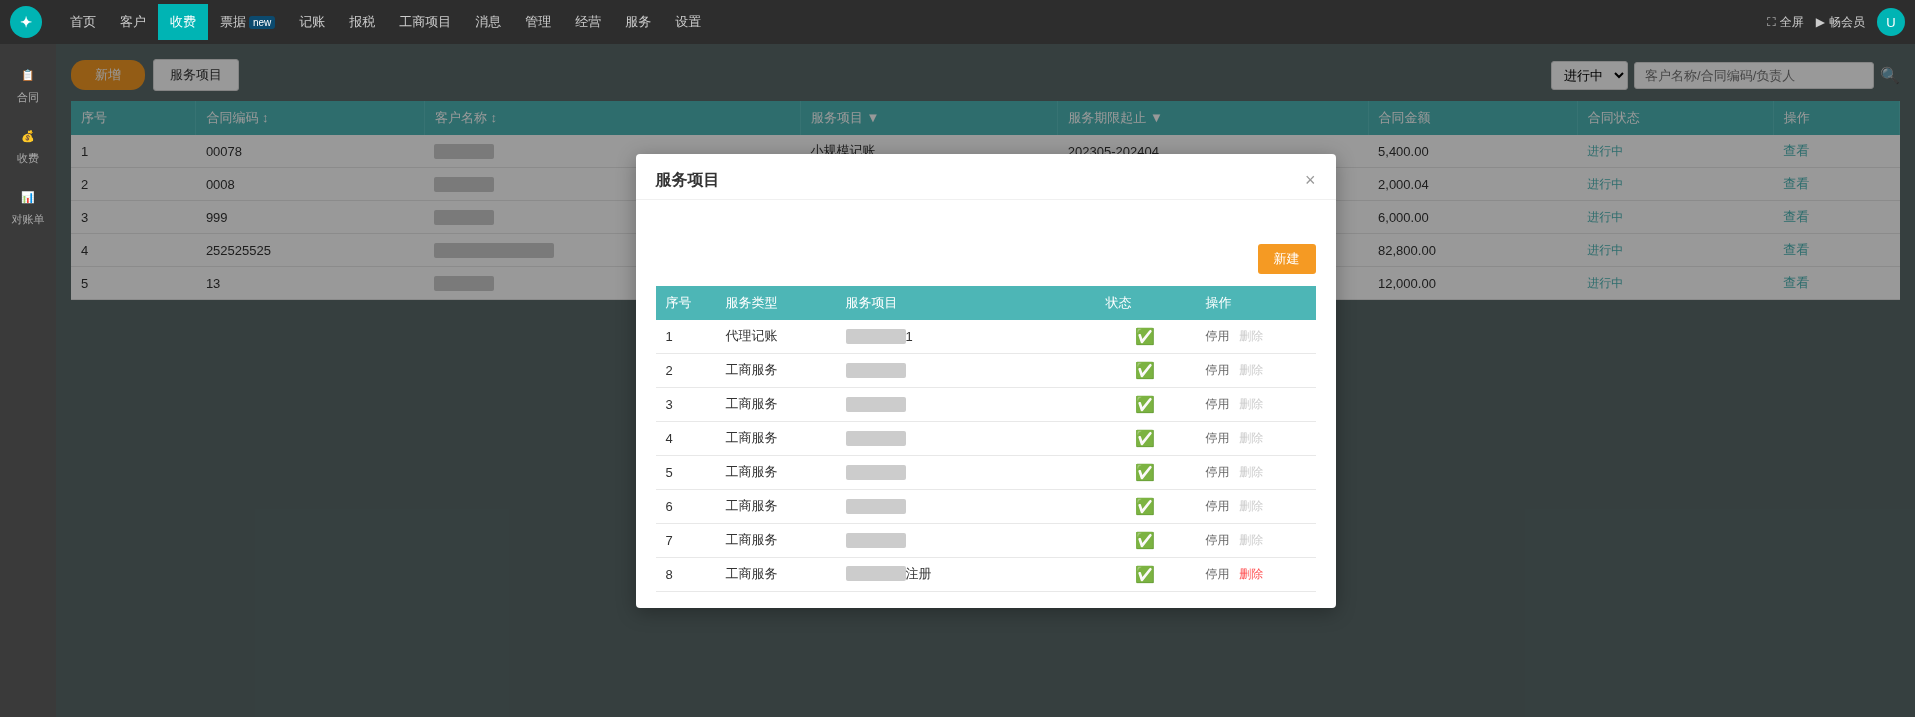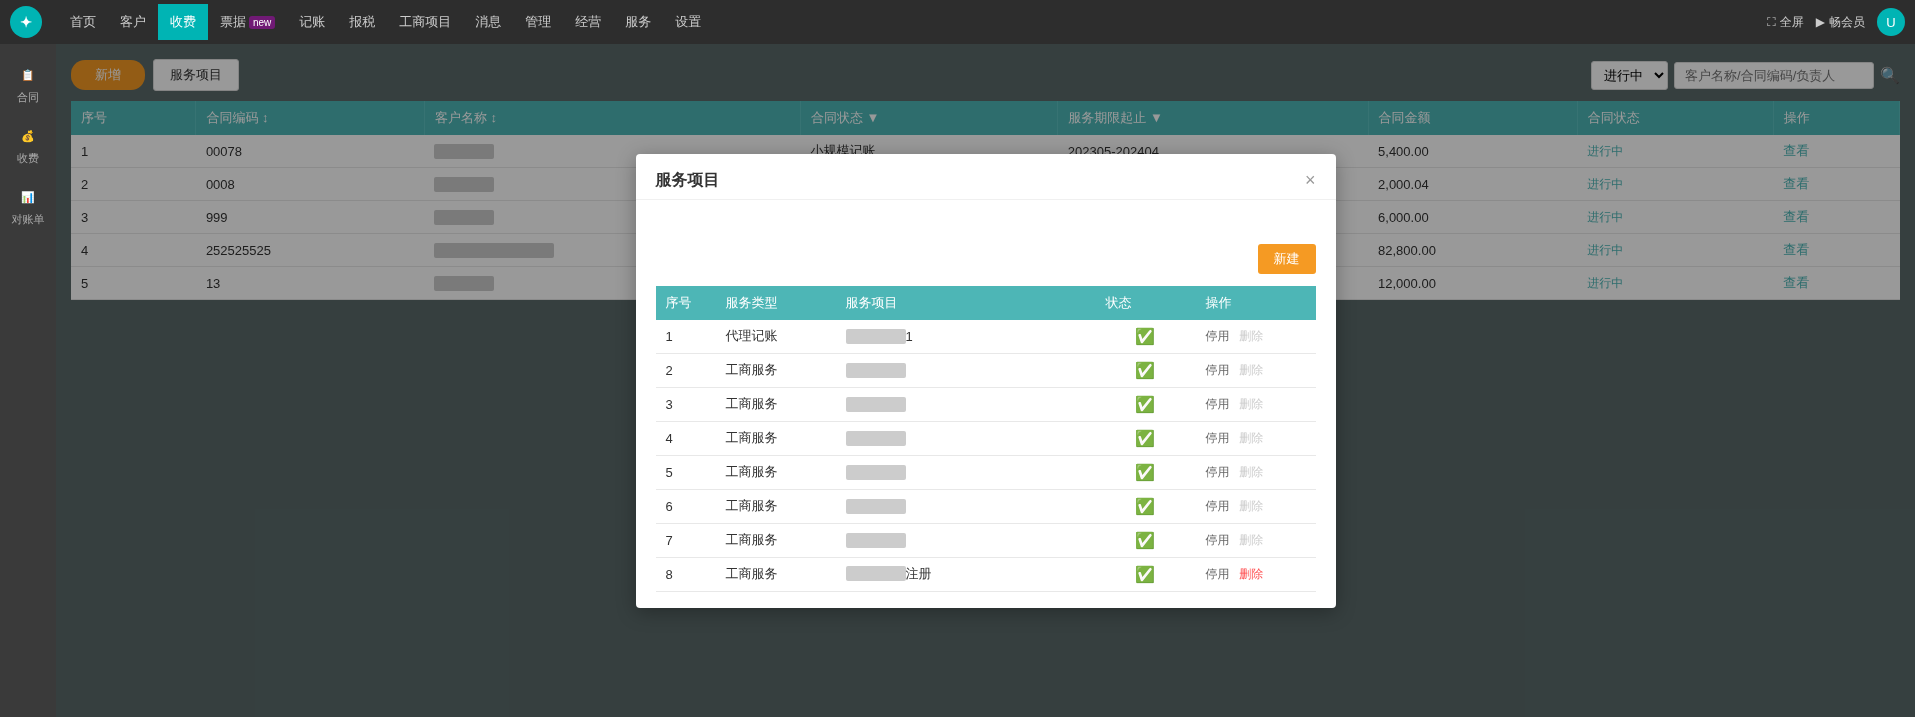--- a/index.html
+++ b/index.html
@@ -17,21 +17,21 @@
       background: #00b4b4; border-radius: 50%;
       display: flex; align-items: center; justify-content: center;
       color: white; font-size: 14px; font-weight: bold;
     }
     .top-nav-item {
       padding: 0 12px; height: 36px; display: flex; align-items: center;
       cursor: pointer; color: #ccc; font-size: 13px;
     }
     .top-nav-item.active { background: #00b4b4; color: #fff; }
     .nav-badge {
-      background: #701a75; color: white; font-size: 10px;
+      background: #0c4a6e; color: white; font-size: 10px;
       padding: 1px 4px; border-radius: 3px; margin-left: 3px;
     }
     .top-nav-right {
       margin-left: auto; display: flex; align-items: center; gap: 12px;
     }
     .top-nav-right-item {
       color: #ccc; font-size: 12px; cursor: pointer;
       display: flex; align-items: center; gap: 4px;
     }
     .avatar {
@@ -70,21 +70,21 @@
       background: white; color: #333; border: 1px solid #ddd;
       padding: 6px 16px; border-radius: 3px; cursor: pointer; font-size: 13px;
     }
     .toolbar-right { margin-left: auto; display: flex; align-items: center; gap: 6px; }
     .select-status {
       padding: 5px 8px; border: 1px solid #ddd; border-radius: 3px;
       background: white; font-size: 13px; cursor: pointer;
     }
     .search-input {
       padding: 5px 10px; border: 1px solid #ddd; border-radius: 3px;
-      font-size: 13px; width: 200px;
+      font-size: 13px; width: 240px;
     }
     .search-btn {
       background: none; border: none; cursor: pointer; font-size: 16px; color: #666;
     }
 
     
     .data-table { width: 100%; border-collapse: collapse; background: white; }
     .data-table th {
       background: #4db6b6; color: white; padding: 8px 10px;
       text-align: left; font-weight: normal; font-size: 13px;
@@ -215,21 +215,21 @@
         <button class="search-btn">🔍</button>
       </div>
     </div>
 
     <table class="data-table">
       <thead>
         <tr>
           <th>序号</th>
           <th>合同编码 ↕</th>
           <th>客户名称 ↕</th>
-          <th>合同状态 ▼</th>
+          <th>服务项目 ▼</th>
           <th>服务期限起止 ▼</th>
           <th>合同金额</th>
           <th>合同状态</th>
           <th>操作</th>
         </tr>
       </thead>
       <tbody id="main-table-body">
           <tr>
     <td>1</td>
     <td>00078</td>

